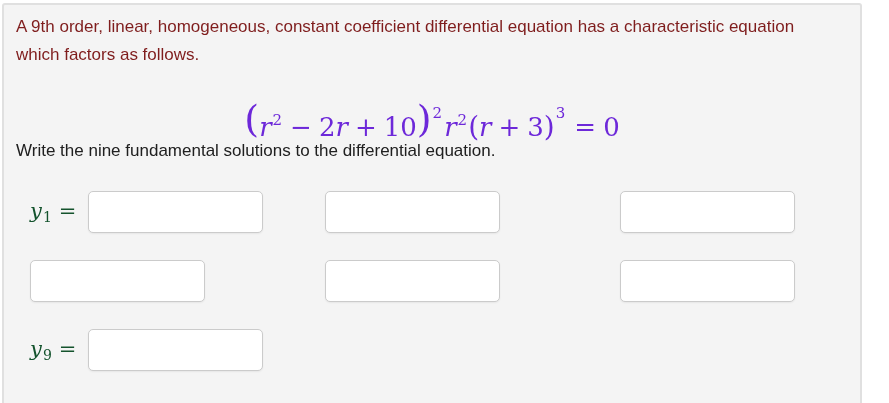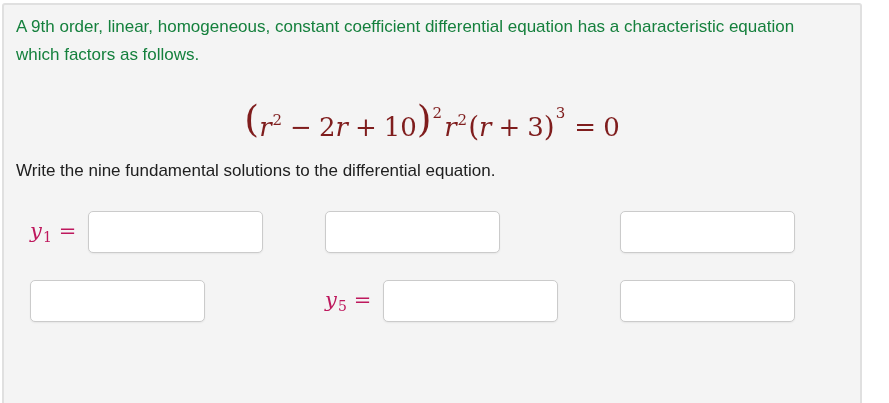--- a/index.html
+++ b/index.html
@@ -7,49 +7,49 @@
               font-family:"Liberation Sans", sans-serif; }
   body { position:relative; }
 
   .panel {
     position:absolute; left:2px; top:3px; width:860px; height:412px;
     background:#f4f4f4; border:2px solid #e0e0e0; border-radius:3px;
   }
 
   .intro {
     margin:8px 0 0 12px; max-width:782px;
-    font-size:17px; line-height:28px; color:#15803d;
+    font-size:17px; line-height:28px; color:#7f1d1d;
   }
 
   .equation-line {
     margin-top:20px; height:48px; line-height:48px; text-align:center;
-    font-family:"DejaVu Serif", serif; font-size:26px; color:#7f1d1d;
+    font-family:"DejaVu Serif", serif; font-size:26px; color:#6d28d9;
     white-space:nowrap;
   }
   .equation-line span { display:inline; }
   .mvar { font-style:italic; }
   .bp   { font-size:38px; vertical-align:4px; font-style:normal; }
   .sp   { font-size:28px; vertical-align:0px; }
   .sup  { font-size:15px; vertical-align:11px; margin:0 1px; }
   .sup-hi { font-size:15px; vertical-align:18px; margin:0 2px 0 1px; }
   .op   { margin:0 7px; }
 
   .prompt {
-    margin:20px 0 0 12px; font-size:17px; line-height:28px; color:#202020;
+    margin:0 0 0 12px; font-size:17px; line-height:28px; color:#202020;
   }
 
   .answers-grid {
     margin:26px 0 0 26px;
     display:grid; grid-template-columns:repeat(3, 233px);
     column-gap:62px; row-gap:27px;
   }
   .ans-cell { display:flex; align-items:center; height:42px; }
   .ans-label {
     flex:0 0 58px; width:58px; white-space:nowrap;
-    font-family:"DejaVu Serif", serif; font-size:21px; color:#be185d;
+    font-family:"DejaVu Serif", serif; font-size:21px; color:#14532d;
   }
   .ans-label .msub { font-size:14px; vertical-align:-4px; margin-left:1px; font-style:normal; }
   .ans-label .meq  { margin-left:7px; }
   .ans-input {
     width:175px; height:42px; background:#ffffff;
     border:1px solid #cbcbcb; border-radius:5px;
     box-shadow:0 1px 2px rgba(0,0,0,0.06);
     font-family:"Liberation Sans", sans-serif; font-size:16px; color:#202020;
     padding:0 8px; outline:none;
   }
@@ -80,25 +80,28 @@
 
     <div class="ans-cell">
       <input type="text" class="ans-input" value="" style="">
     </div>
 
     <div class="ans-cell">
       <input type="text" class="ans-input" value="" style="">
     </div>
 
     <div class="ans-cell">
-      <span class="ans-label"><span class="mvar">y</span><sub class="msub">5</sub><span class="meq">=</span></span>
       <input type="text" class="ans-input" value="" style="">
     </div>
 
 
     <div class="ans-cell">
       <input type="text" class="ans-input" value="" style="">
     </div>
 
 
+    <div class="ans-cell">
+      <span class="ans-label"><span class="mvar">y</span><sub class="msub">9</sub><span class="meq">=</span></span>
+      <input type="text" class="ans-input" value="" style="">
+    </div>
 
   </div>
 </div>
 
 </body></html>

